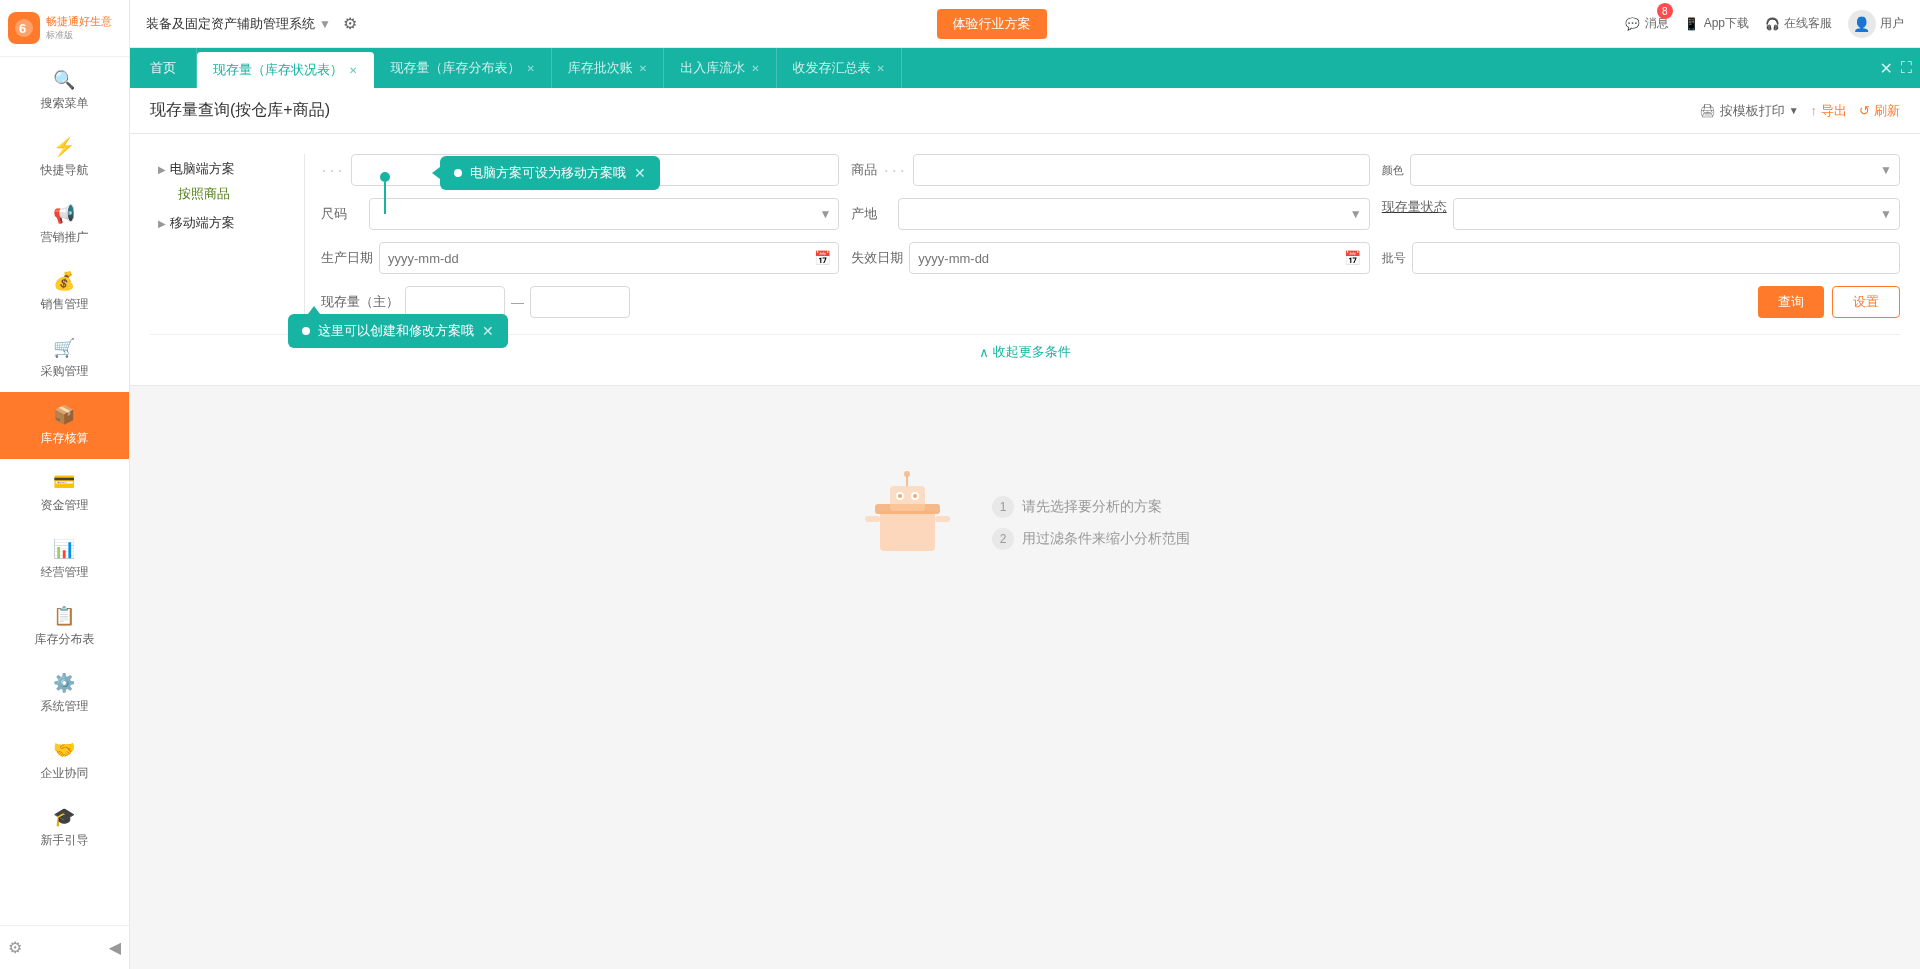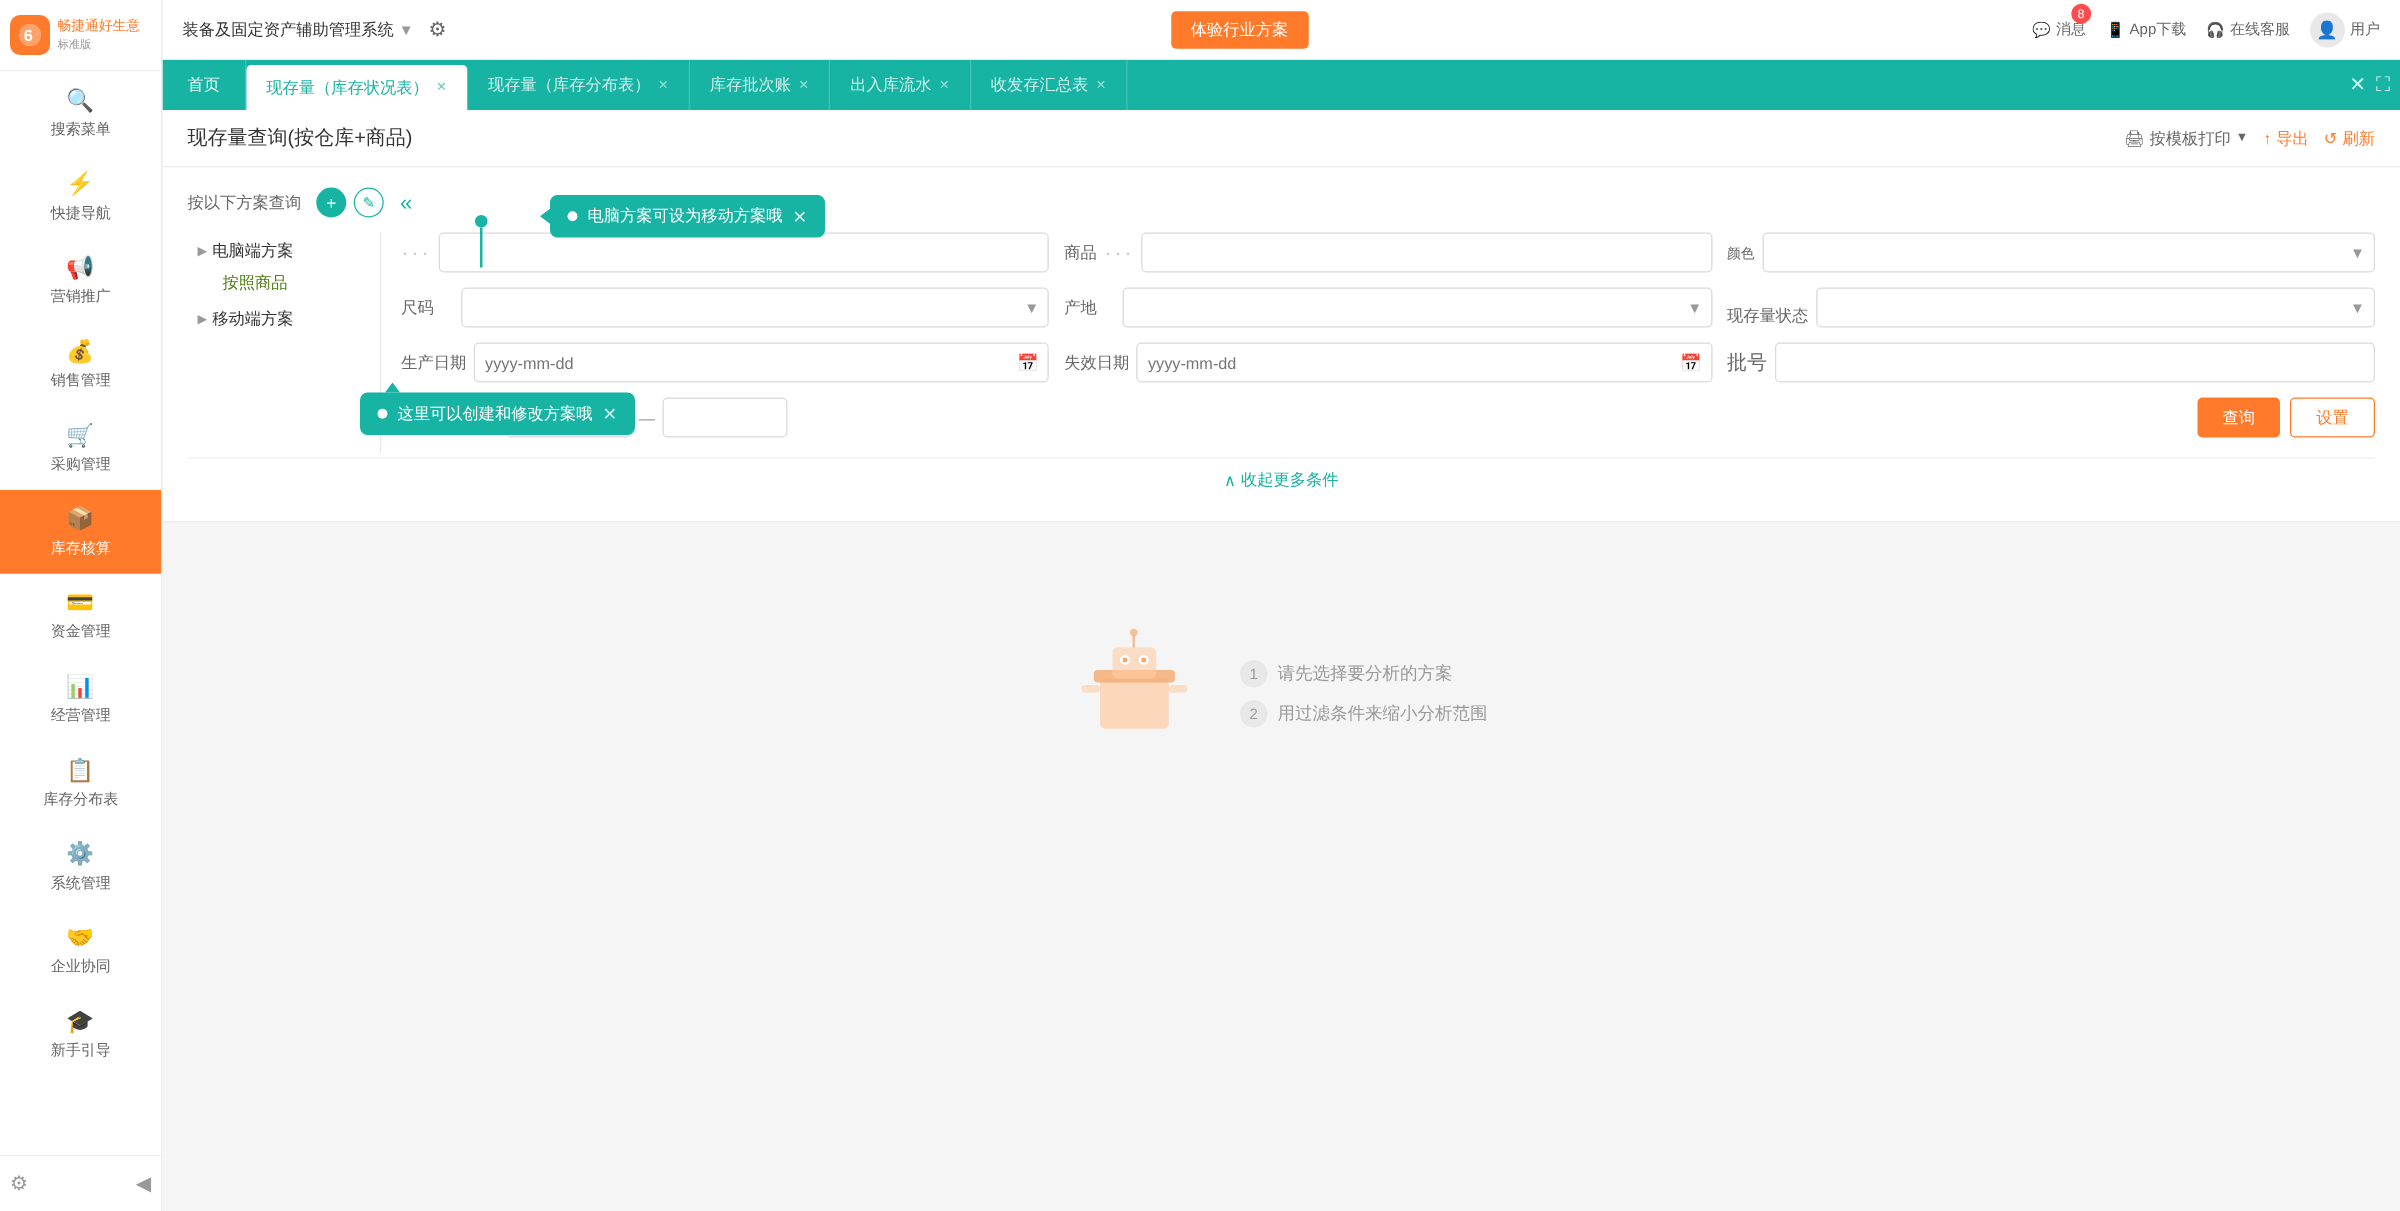--- a/index.html
+++ b/index.html
@@ -242,28 +242,20 @@
           </div>
           <div class="page-action-btn orange">
             <span>↺</span>
             <span>刷新</span>
           </div>
         </div>
       </div>
 
       <div class="filter-area" style="position:relative;">
 
-        <div class="filter-row">
-          <span class="filter-label">按以下方案查询</span>
-          <div class="filter-actions">
-            <div class="filter-action-btn filter-action-add">+</div>
-            <div class="filter-action-btn filter-action-edit" style="width:24px;height:24px;border-radius:50%;border:1.5px solid #17b3a3;display:flex;align-items:center;justify-content:center;font-size:12px;color:#17b3a3;cursor:pointer;">✎</div>
-            <div class="filter-action-btn" style="color:#17b3a3;font-size:18px;cursor:pointer;">«</div>
-          </div>
-        </div>
 
         <div class="tooltip-bubble" style="position:absolute; top:22px; left:310px; background:#17b3a3; color:white; padding:8px 14px; border-radius:6px; font-size:13px; display:flex; align-items:center; gap:8px; z-index:100; white-space:nowrap;">
           <span style="width:8px;height:8px;background:white;border-radius:50%;flex-shrink:0;"></span>
           <span>电脑方案可设为移动方案哦</span>
           <span style="cursor:pointer;opacity:0.8;font-size:14px;">✕</span>
           <span style="position:absolute;left:-8px;top:50%;transform:translateY(-50%);width:0;height:0;border-top:6px solid transparent;border-bottom:6px solid transparent;border-right:8px solid #17b3a3;"></span>
         </div>
 
         <div class="tooltip-bubble" style="position:absolute; top:180px; left:158px; background:#17b3a3; color:white; padding:8px 14px; border-radius:6px; font-size:13px; display:flex; align-items:center; gap:8px; z-index:100; white-space:nowrap;">
           <span style="width:8px;height:8px;background:white;border-radius:50%;flex-shrink:0;"></span>
@@ -326,21 +318,21 @@
                   <span style="position:absolute;right:8px;top:50%;transform:translateY(-50%);color:#999;font-size:12px;pointer-events:none;">▼</span>
                 </div>
               </div>
               <div style="display:flex;align-items:center;gap:21px;">
                 <span style="color:#666;font-size:13px;white-space:nowrap;">产地</span>
                 <div style="flex:1;position:relative;">
                   <select style="width:100%;height:32px;border:1px solid #d9d9d9;border-radius:4px;padding:0 24px 0 8px;font-size:13px;appearance:none;background:#fff;cursor:pointer;"></select>
                   <span style="position:absolute;right:8px;top:50%;transform:translateY(-50%);color:#999;font-size:12px;pointer-events:none;">▼</span>
                 </div>
               </div>
-              <div style="display:flex;align-items:flex-end;gap:6px;">
+              <div style="display:flex;align-items:flex-start;gap:6px;text-decoration:underline;">
                 <span style="color:#666;font-size:13px;white-space:nowrap;">现存量状态</span>
                 <div style="flex:1;position:relative;">
                   <select style="width:100%;height:32px;border:1px solid #d9d9d9;border-radius:4px;padding:0 24px 0 8px;font-size:13px;appearance:none;background:#fff;cursor:pointer;"></select>
                   <span style="position:absolute;right:8px;top:50%;transform:translateY(-50%);color:#999;font-size:12px;pointer-events:none;">▼</span>
                 </div>
               </div>
             </div>
 
             <div style="display:grid;grid-template-columns:repeat(3,1fr);gap:12px;margin-bottom:12px;align-items:center;">
               <div style="display:flex;align-items:center;gap:6px;">
@@ -351,21 +343,21 @@
                 </div>
               </div>
               <div style="display:flex;align-items:center;gap:6px;">
                 <span style="color:#666;font-size:13px;white-space:nowrap;">失效日期</span>
                 <div style="flex:1;position:relative;">
                   <input type="text" placeholder="yyyy-mm-dd" style="width: 100%; height: 32px; border: 1px solid rgb(217, 217, 217); border-radius: 4px; padding: 0px 28px 0px 8px; font-size: 13px; color: rgb(204, 204, 204); background: rgb(255, 255, 255);">
                   <span style="position:absolute;right:8px;top:50%;transform:translateY(-50%);color:#999;font-size:14px;pointer-events:none;">📅</span>
                 </div>
               </div>
               <div style="display:flex;align-items:center;gap:6px;">
-                <span style="color:#666;font-size:16px;white-space:nowrap;">批号</span>
+                <span style="color:#666;font-size:12px;white-space:nowrap;">批号</span>
                 <input type="text" style="flex: 1 1 0%; height: 32px; border: 1px solid rgb(217, 217, 217); border-radius: 4px; padding: 0px 8px; font-size: 13px;">
               </div>
             </div>
 
             <div style="display:flex;align-items:center;gap:12px;margin-bottom:12px;">
               <div style="display:flex;align-items:center;gap:6px;width:calc(33.33% - 8px);">
                 <span style="color:#666;font-size:13px;white-space:nowrap;">现存量（主）</span>
                 <input type="text" style="width: 100px; height: 32px; border: 1px solid rgb(217, 217, 217); border-radius: 4px; padding: 0px 8px; font-size: 13px;">
                 <span style="color:#999;">—</span>
                 <input type="text" style="width: 100px; height: 32px; border: 1px solid rgb(217, 217, 217); border-radius: 4px; padding: 0px 8px; font-size: 13px;">

